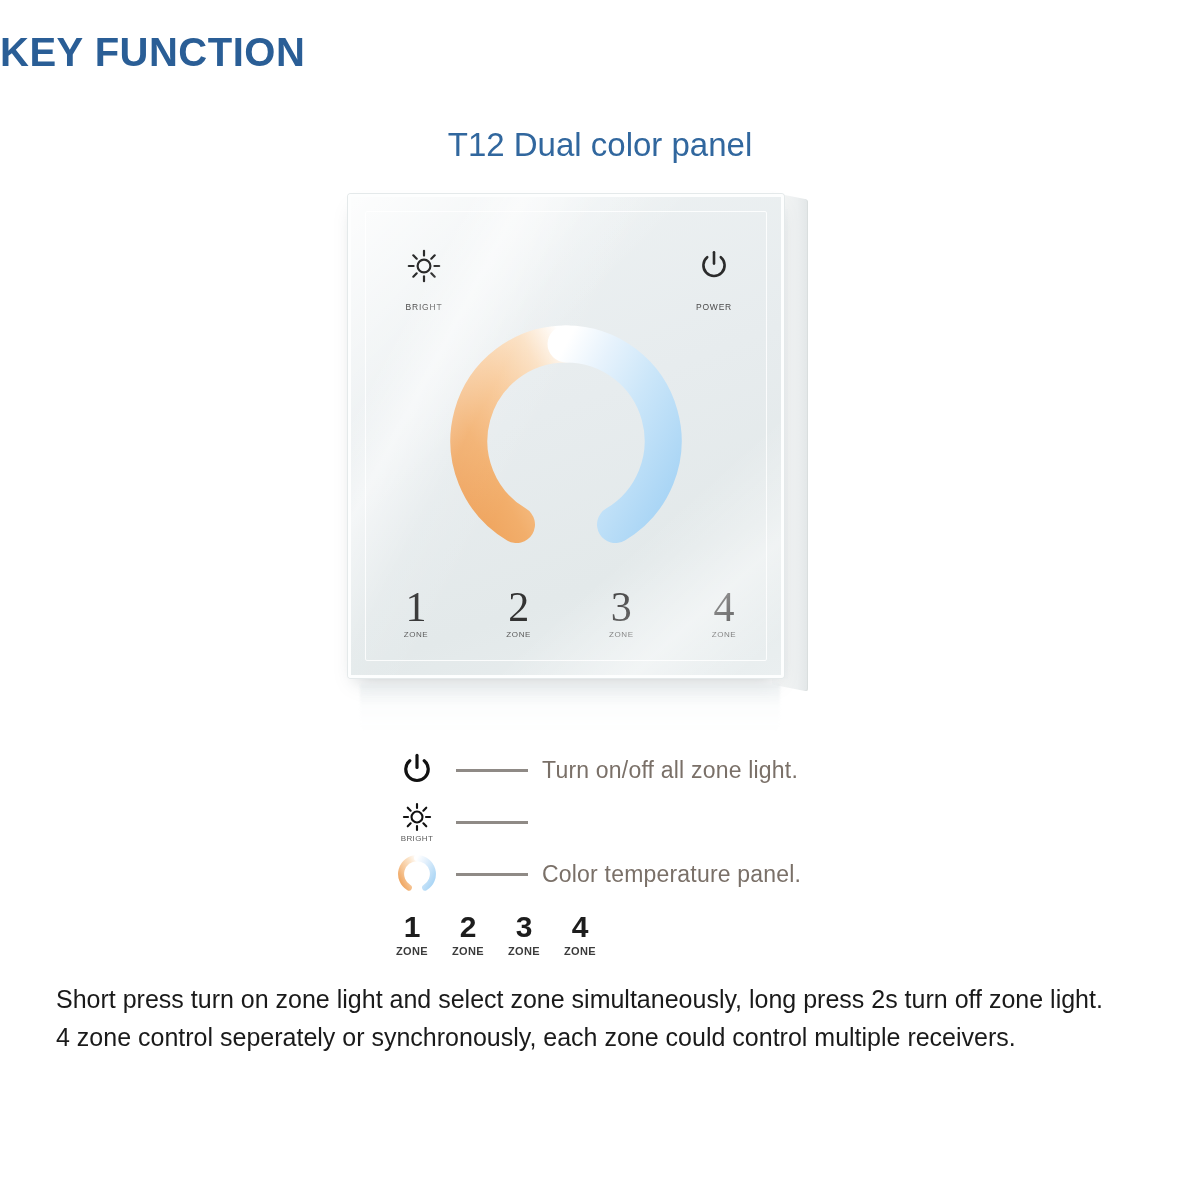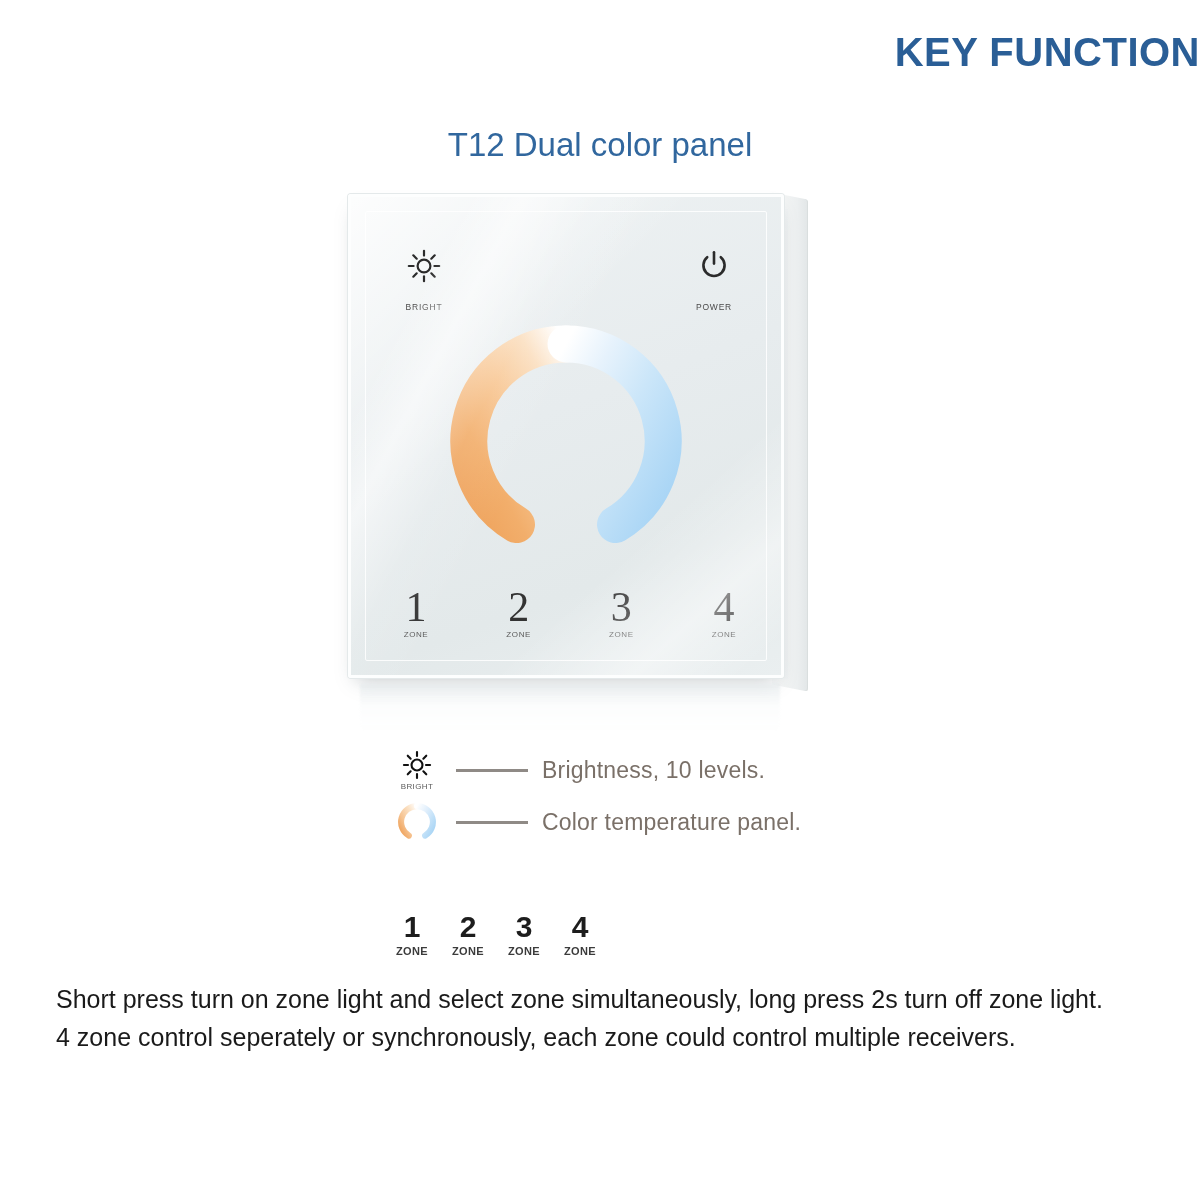--- a/index.html
+++ b/index.html
@@ -14,21 +14,21 @@
     font-family: "Liberation Sans", sans-serif;
     overflow: hidden;
   }
 
   
   .page-title {
     position: absolute;
     top: 30px;
     left: 0;
     width: 1200px;
-    text-align: right;
+    text-align: left;
     font-size: 40px;
     font-weight: bold;
     letter-spacing: 0.5px;
     color: #2a5e96;
     font-family: "Liberation Sans", sans-serif;
   }
   .page-subtitle {
     position: absolute;
     top: 126px;
     left: 0;
@@ -356,40 +356,49 @@
 
     <div class="device-gloss"></div>
     <div class="device-gloss2"></div>
   </div>
 
   <div class="device-reflection"></div>
 </div>
 
 <div class="legend">
 
+  <div class="legend-row">
+    <div class="legend-icon">
+      <svg width="36" height="36" viewBox="0 0 34 34" aria-hidden="true">
+        <path d="M10.2 8.2 A 10.6 10.6 0 1 0 23.8 8.2" fill="none" stroke="#111111" stroke-width="3" stroke-linecap="round"></path>
+        <line x1="17" y1="3.2" x2="17" y2="14.6" stroke="#111111" stroke-width="3" stroke-linecap="round"></line>
+      </svg>
+    </div>
+    <div class="legend-dash"></div>
+    <div class="legend-text">Turn on/off all zone light.</div>
+  </div>
 
   <div class="legend-row">
     <div class="legend-icon">
       <svg width="30" height="30" viewBox="0 0 34 34" aria-hidden="true">
         <circle cx="17" cy="17" r="6.2" fill="none" stroke="#111111" stroke-width="2.4"></circle>
         <g stroke="#111111" stroke-width="2.4" stroke-linecap="round">
           <line x1="17" y1="2.2" x2="17" y2="6.8"></line>
           <line x1="17" y1="27.2" x2="17" y2="31.8"></line>
           <line x1="2.2" y1="17" x2="6.8" y2="17"></line>
           <line x1="27.2" y1="17" x2="31.8" y2="17"></line>
           <line x1="6.5" y1="6.5" x2="9.8" y2="9.8"></line>
           <line x1="24.2" y1="24.2" x2="27.5" y2="27.5"></line>
           <line x1="6.5" y1="27.5" x2="9.8" y2="24.2"></line>
           <line x1="24.2" y1="9.8" x2="27.5" y2="6.5"></line>
         </g>
       </svg>
       <div class="legend-icon-caption">BRIGHT</div>
     </div>
     <div class="legend-dash"></div>
-    <div class="legend-text">Brightness, 10 levels.</div>
   </div>
 
   <div class="legend-row">
     <div class="legend-icon">
       <svg width="38" height="38" viewBox="0 0 232 232" aria-hidden="true">
         <defs>
           <linearGradient id="warmGradSm" x1="1" y1="0" x2="0.05" y2="0.95">
             <stop offset="0%" stop-color="#ffffff"></stop>
             <stop offset="30%" stop-color="#fbe3c8"></stop>
             <stop offset="70%" stop-color="#f6c391"></stop>

